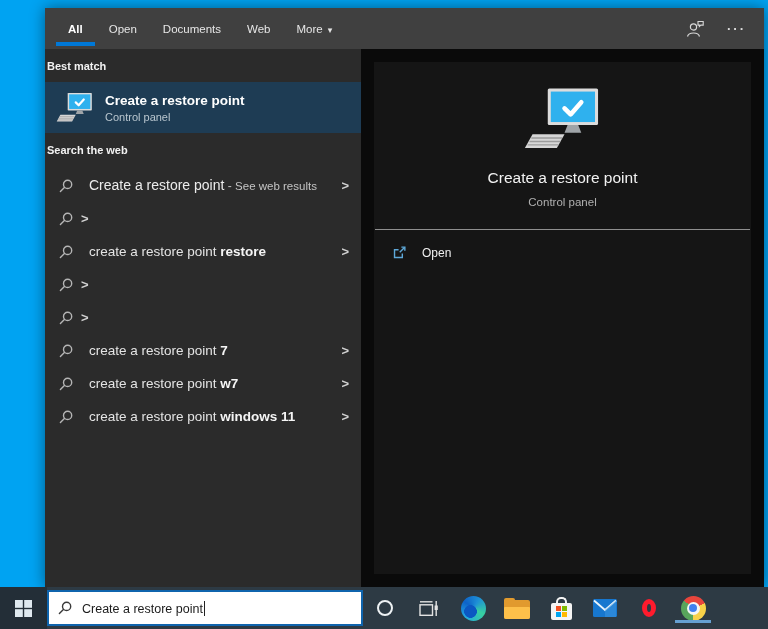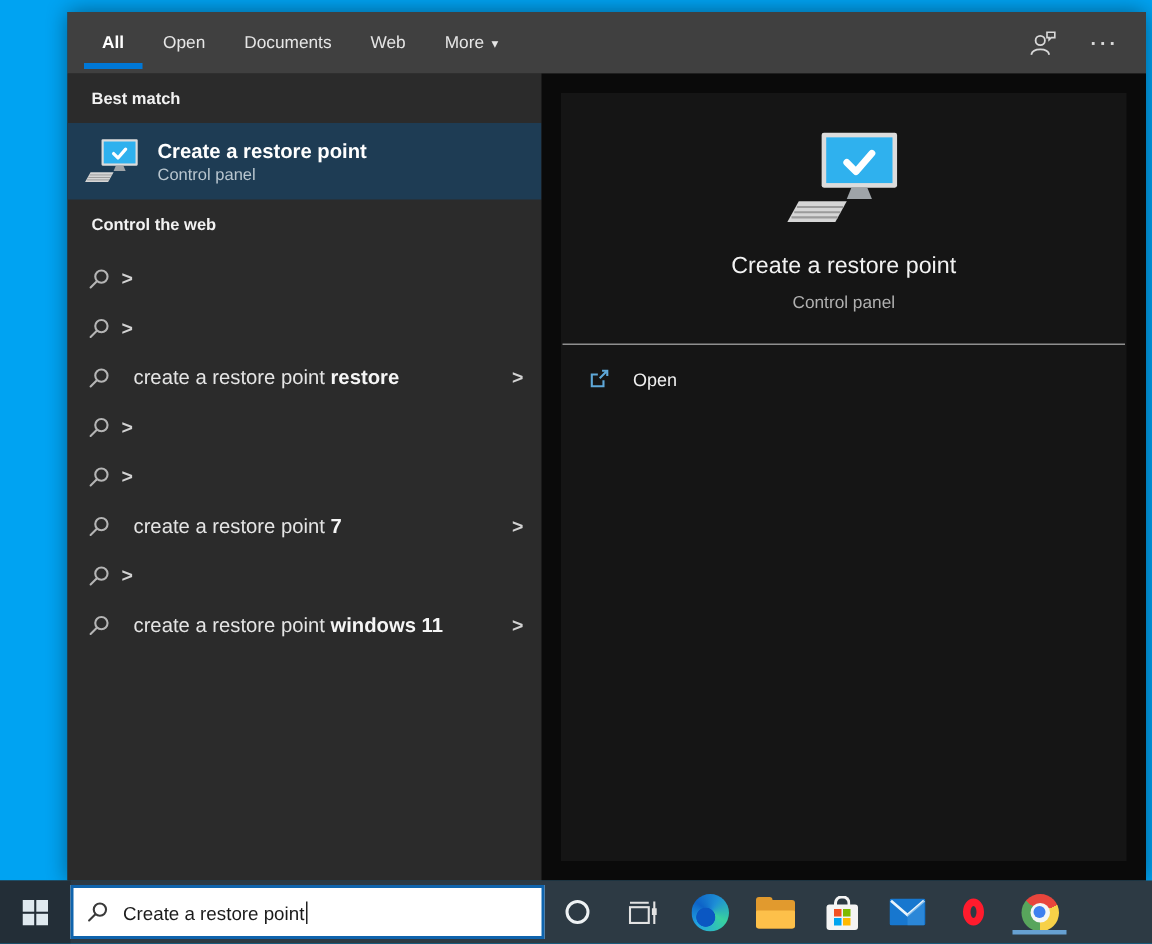--- a/index.html
+++ b/index.html
@@ -18,21 +18,21 @@
   .tab.active::after { content:""; position:absolute; left:-12px; right:-12px; bottom:-7px;
     height:4px; background:#0078d7; }
   .tab .caret { font-size:9px; margin-left:5px; color:#e6e6e6; }
   .hdr-right { margin-left:auto; display:flex; align-items:center; gap:22px; }
   .ellipsis { color:#dcdcdc; font-size:13px; font-weight:bold; letter-spacing:2px; line-height:8px; }
 
   .sw-body { flex:1; display:flex; min-height:0; }
 
   
   .left-panel { width:316px; flex:0 0 316px; background:#2b2b2b; display:flex; flex-direction:column; }
-  .section-label { height:33px; display:flex; align-items:center; padding-left:16px;
+  .section-label { height:33px; display:flex; align-items:center; padding-left:2px;
     font-size:11px; font-weight:bold; color:#f2f2f2; }
   .best-match-row { height:51px; background:#1e3c54; display:flex; align-items:center;
     padding-left:11px; gap:11px; cursor:default; }
   .bm-text .bm-title { font-size:13.5px; font-weight:bold; color:#ffffff; }
   .bm-text .bm-sub { font-size:11px; color:#b9c6cf; margin-top:3px; }
   .web-list { margin-top:3px; }
   .web-row { min-height:33px; display:flex; align-items:center; padding:0 12px 0 14px; cursor:default; }
   .mag { flex:0 0 14px; }
   .row-text { margin-left:16px; flex:1; font-size:13.5px; color:#e4e4e4; line-height:17px; padding:6px 0; }
   .row-text .b { font-weight:bold; color:#f5f5f5; }
@@ -138,30 +138,31 @@
       <div class="best-match-row">
         <svg width="38" height="31" viewBox="0 0 52 42">
             <use href="#pc-icon"></use>
           </svg>
         <div class="bm-text">
           <div class="bm-title">Create a restore point</div>
           <div class="bm-sub">Control panel</div>
         </div>
       </div>
 
-      <div class="section-label">Control the web</div>
+      <div class="section-label">Search the web</div>
 
       <div class="web-list">
 
         <div class="web-row">
           <svg class="mag" width="14" height="14" viewBox="0 0 14 14">
               <g stroke="#b5b5b5">
                 <use href="#mag-icon-g"></use>
               </g>
             </svg>
+          <span class="row-text first-line"><span>Create a restore point</span><span class="sep"> - </span><span class="note">See web results</span></span>
           <span class="chevron">&gt;</span>
         </div>
 
         <div class="web-row">
           <svg class="mag" width="14" height="14" viewBox="0 0 14 14">
               <g stroke="#b5b5b5">
                 <use href="#mag-icon-g"></use>
               </g>
             </svg>
           <span class="chevron">&gt;</span>
@@ -204,20 +205,21 @@
           <span class="row-text"><span>create a restore point </span><span class="b">7</span></span>
           <span class="chevron">&gt;</span>
         </div>
 
         <div class="web-row">
           <svg class="mag" width="14" height="14" viewBox="0 0 14 14">
               <g stroke="#b5b5b5">
                 <use href="#mag-icon-g"></use>
               </g>
             </svg>
+          <span class="row-text"><span>create a restore point </span><span class="b">w7</span></span>
           <span class="chevron">&gt;</span>
         </div>
 
         <div class="web-row">
           <svg class="mag" width="14" height="14" viewBox="0 0 14 14">
               <g stroke="#b5b5b5">
                 <use href="#mag-icon-g"></use>
               </g>
             </svg>
           <span class="row-text"><span>create a restore point </span><span class="b">windows 11</span></span>

